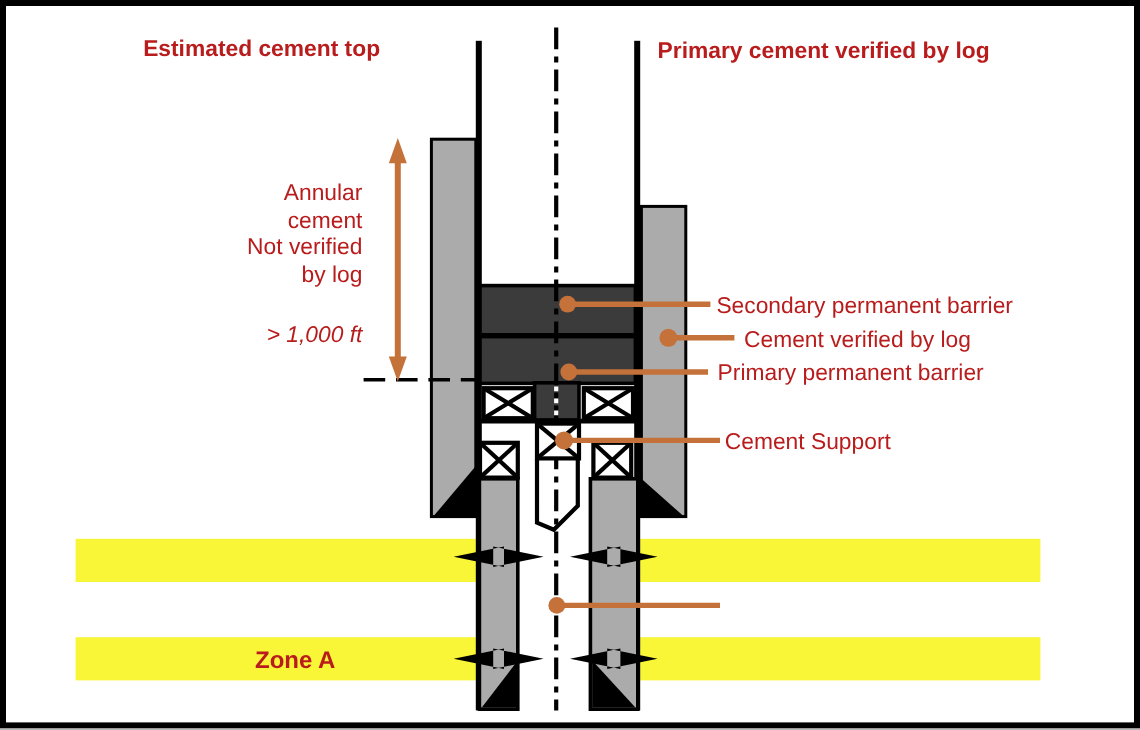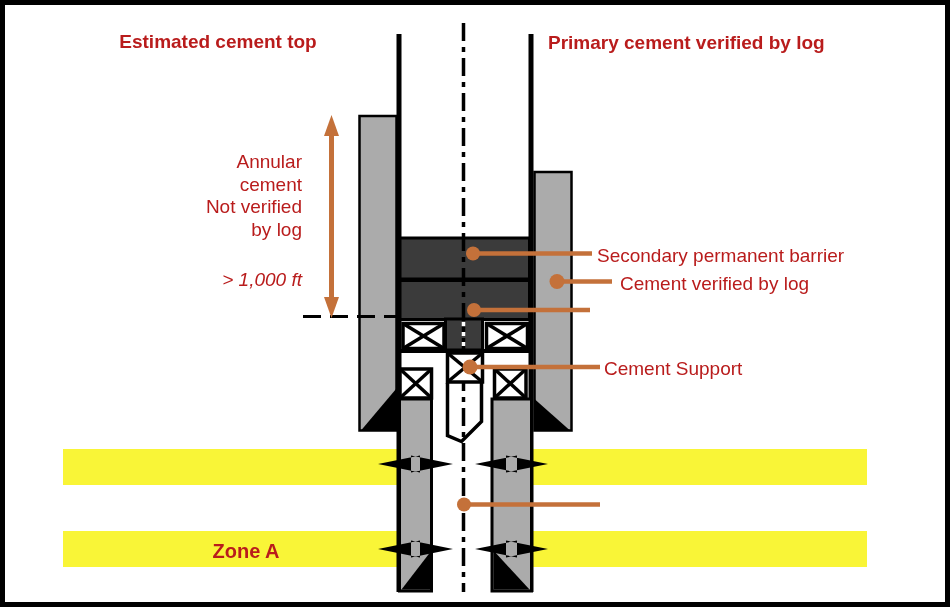--- a/index.html
+++ b/index.html
@@ -120,17 +120,18 @@
   <div class="txt bold nowrap" style="left:548px;top:31px;">Primary cement verified by log</div>
 
   <div class="txt right pre" style="left:140px;top:150px;width:162px;">Annular
 cement</div>
   <div class="txt right pre" style="left:140px;top:195px;width:162px;text-align:right;">Not verified
 by log</div>
   <div class="txt right" style="left:140px;top:268px;width:162px;font-style:italic;">&gt; 1,000 ft</div>
 
   <div class="txt nowrap" style="left:597px;top:244px;">Secondary permanent barrier</div>
   <div class="txt nowrap" style="left:620px;top:272px;">Cement verified by log</div>
+  <div class="txt nowrap" style="left:598px;top:300px;">Primary permanent barrier</div>
   <div class="txt nowrap" style="left:604px;top:357px;">Cement Support</div>
 
   <div class="txt bold center" style="left:63px;top:540px;width:334px;font-size:20px;padding-left:16px;">Zone A</div>
 
 </div>
 
 </body></html>

